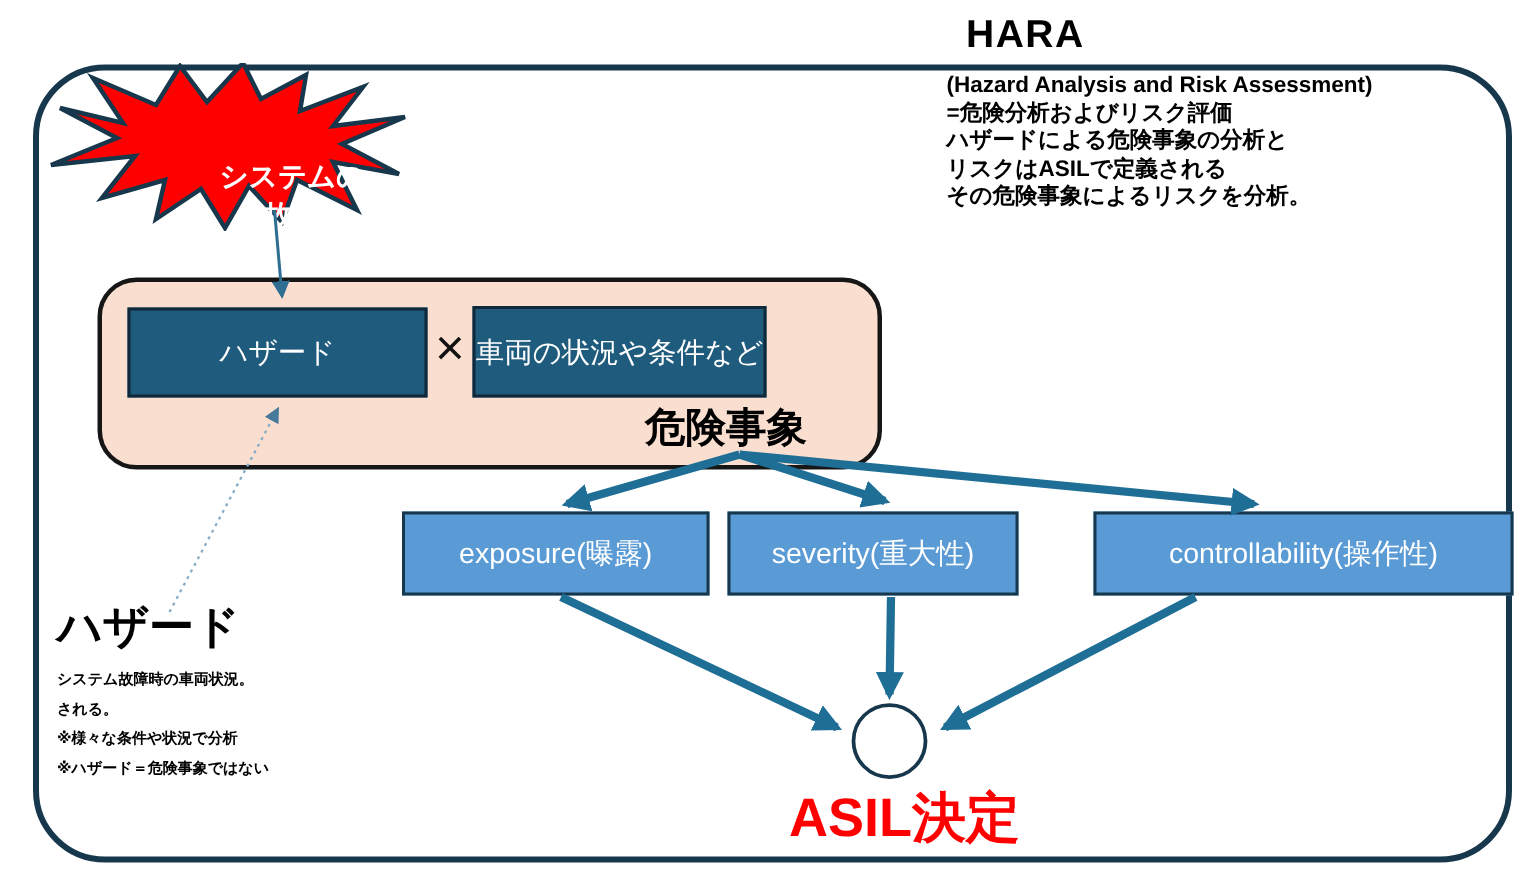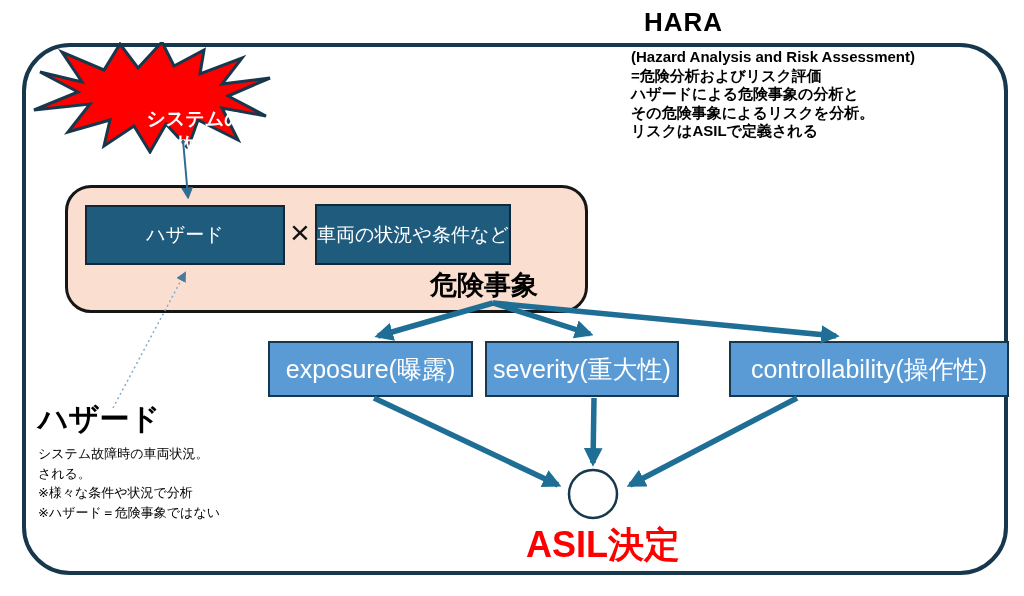--- a/index.html
+++ b/index.html
@@ -90,21 +90,21 @@
   }
   .factor-box {
     position: absolute;
     top: 341px; height: 56px;
     background: #5B9BD5;
     border: 2.5px solid #17384C;
     display: flex;
     align-items: center;
     justify-content: center;
     color: #ffffff;
-    font-size: 25px;
+    font-size: 19px;
     white-space: nowrap;
   }
   .factor-exposure { left: 268px; width: 205px; }
   .factor-severity { left: 485px; width: 194px; }
   .factor-controllability { left: 729px; width: 280px; }
   .asil-label {
     position: absolute;
     left: 513px; top: 521px;
     width: 180px;
     text-align: center;
@@ -117,22 +117,22 @@
     position: absolute;
     left: 38px; top: 399px;
     font-size: 30px;
     font-weight: bold;
     line-height: 40px;
   }
   .note-body {
     position: absolute;
     left: 38px; top: 444px;
     width: 380px;
-    font-size: 13px;
-    font-weight: normal;
+    font-size: 10px;
+    font-weight: bold;
     line-height: 19.5px;
     white-space: nowrap;
   }
   .overlay {
     position: absolute;
     left: 0; top: 0;
     width: 1024px; height: 596px;
     pointer-events: none;
   }
 </style>
@@ -141,22 +141,22 @@
 
 <div class="canvas">
 
   <div class="outer-frame"></div>
 
   <div class="hara-title">HARA</div>
   <div class="hara-desc">
     <div>(Hazard Analysis and Risk Assessment)</div>
     <div>=危険分析およびリスク評価</div>
     <div>ハザードによる危険事象の分析と</div>
+    <div>リスクはASILで定義される</div>
     <div>その危険事象によるリスクを分析。</div>
-    <div>リスクはASILで定義される</div>
   </div>
 
   <div class="starburst-wrap">
     <svg width="240" height="112" viewBox="0 0 240 112">
       <polygon points="8,30 50,40 30,10 72,28 88,2 106,26 130,0 142,24 172,8 168,32 210,16 190,42 238,36 196,54 234,74 190,66 206,98 166,78 156,106 134,82 118,110 102,84 72,104 78,78 36,90 58,62 2,68 46,50" fill="#FF0000" stroke="#17384C" stroke-width="3" stroke-linejoin="miter"></polygon>
     </svg>
     <div class="starburst-text">
       <div>システムの</div>
       <div>故障</div>
     </div>

